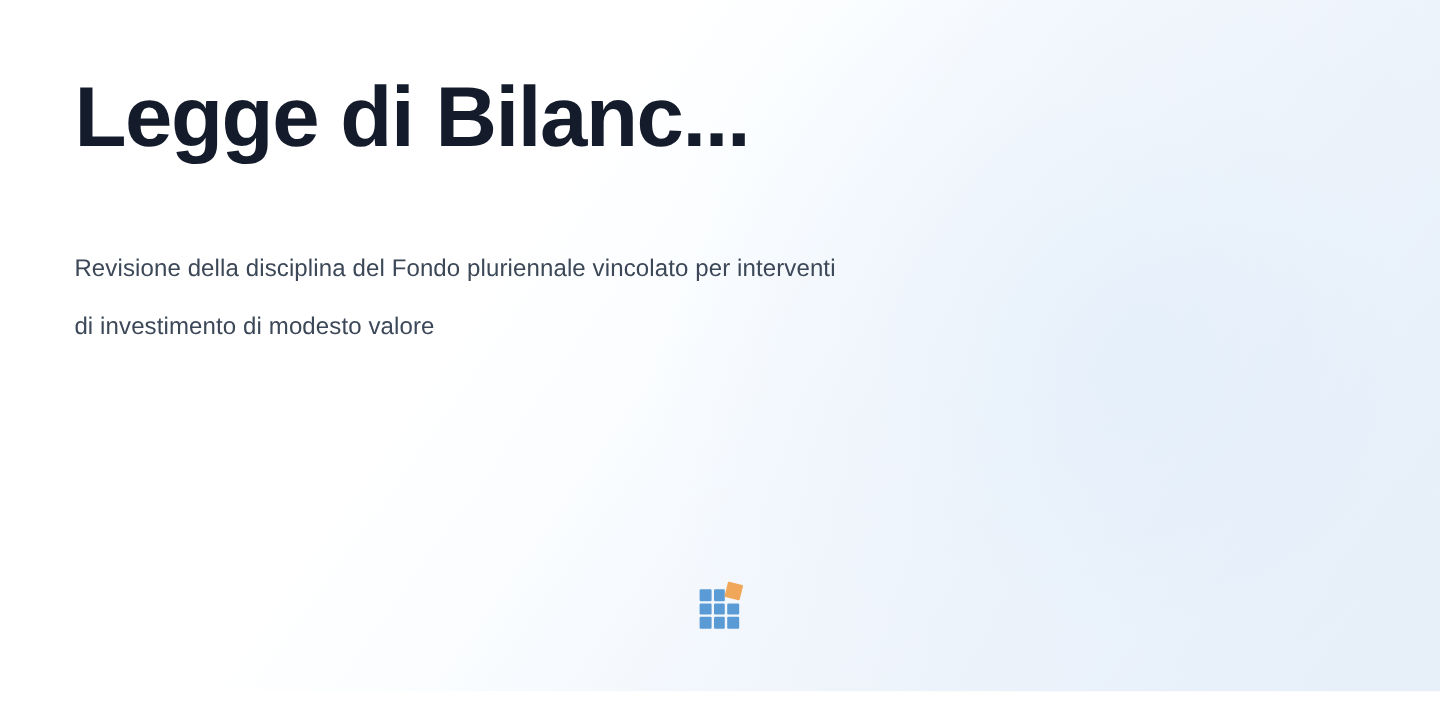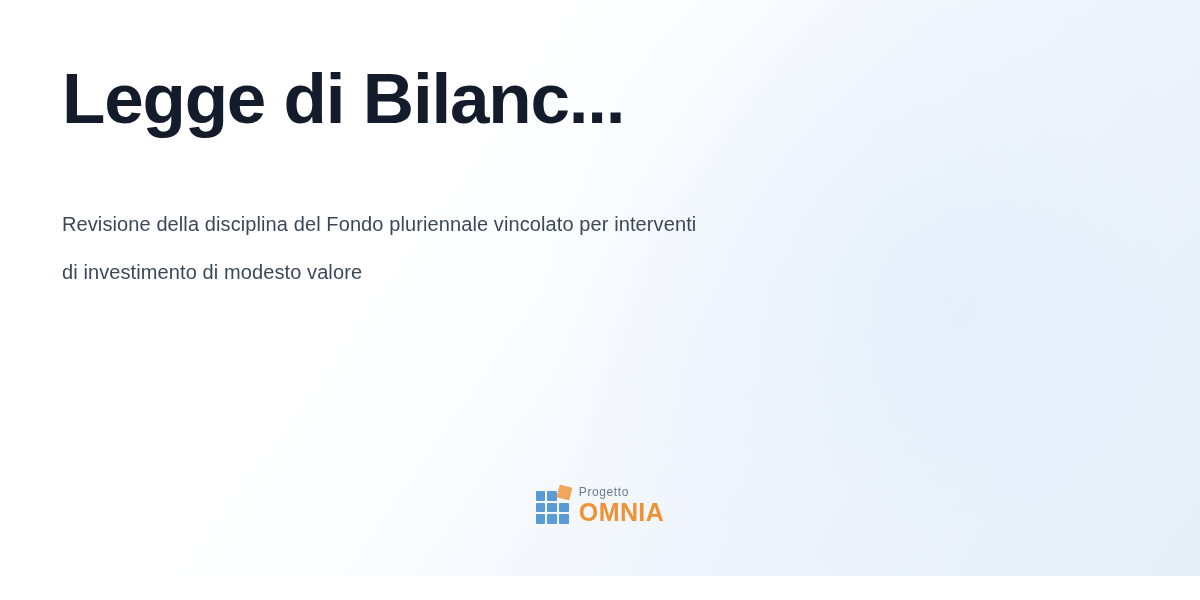--- a/index.html
+++ b/index.html
@@ -180,20 +180,16 @@
         <span class="logo-cell"></span>
         <span class="logo-cell"></span>
         <span class="logo-cell"></span>
         <span class="logo-cell"></span>
         <span class="logo-cell"></span>
         <span class="logo-cell"></span>
       </div>
       <div id="logo-accent"></div>
     </div>
 
-    <div id="logo-text">
-      <span id="logo-progetto">Progetto</span>
-      <span id="logo-omnia">OMNIA</span>
-    </div>
 
   </div>
 
 </div>
 
 </body></html>

